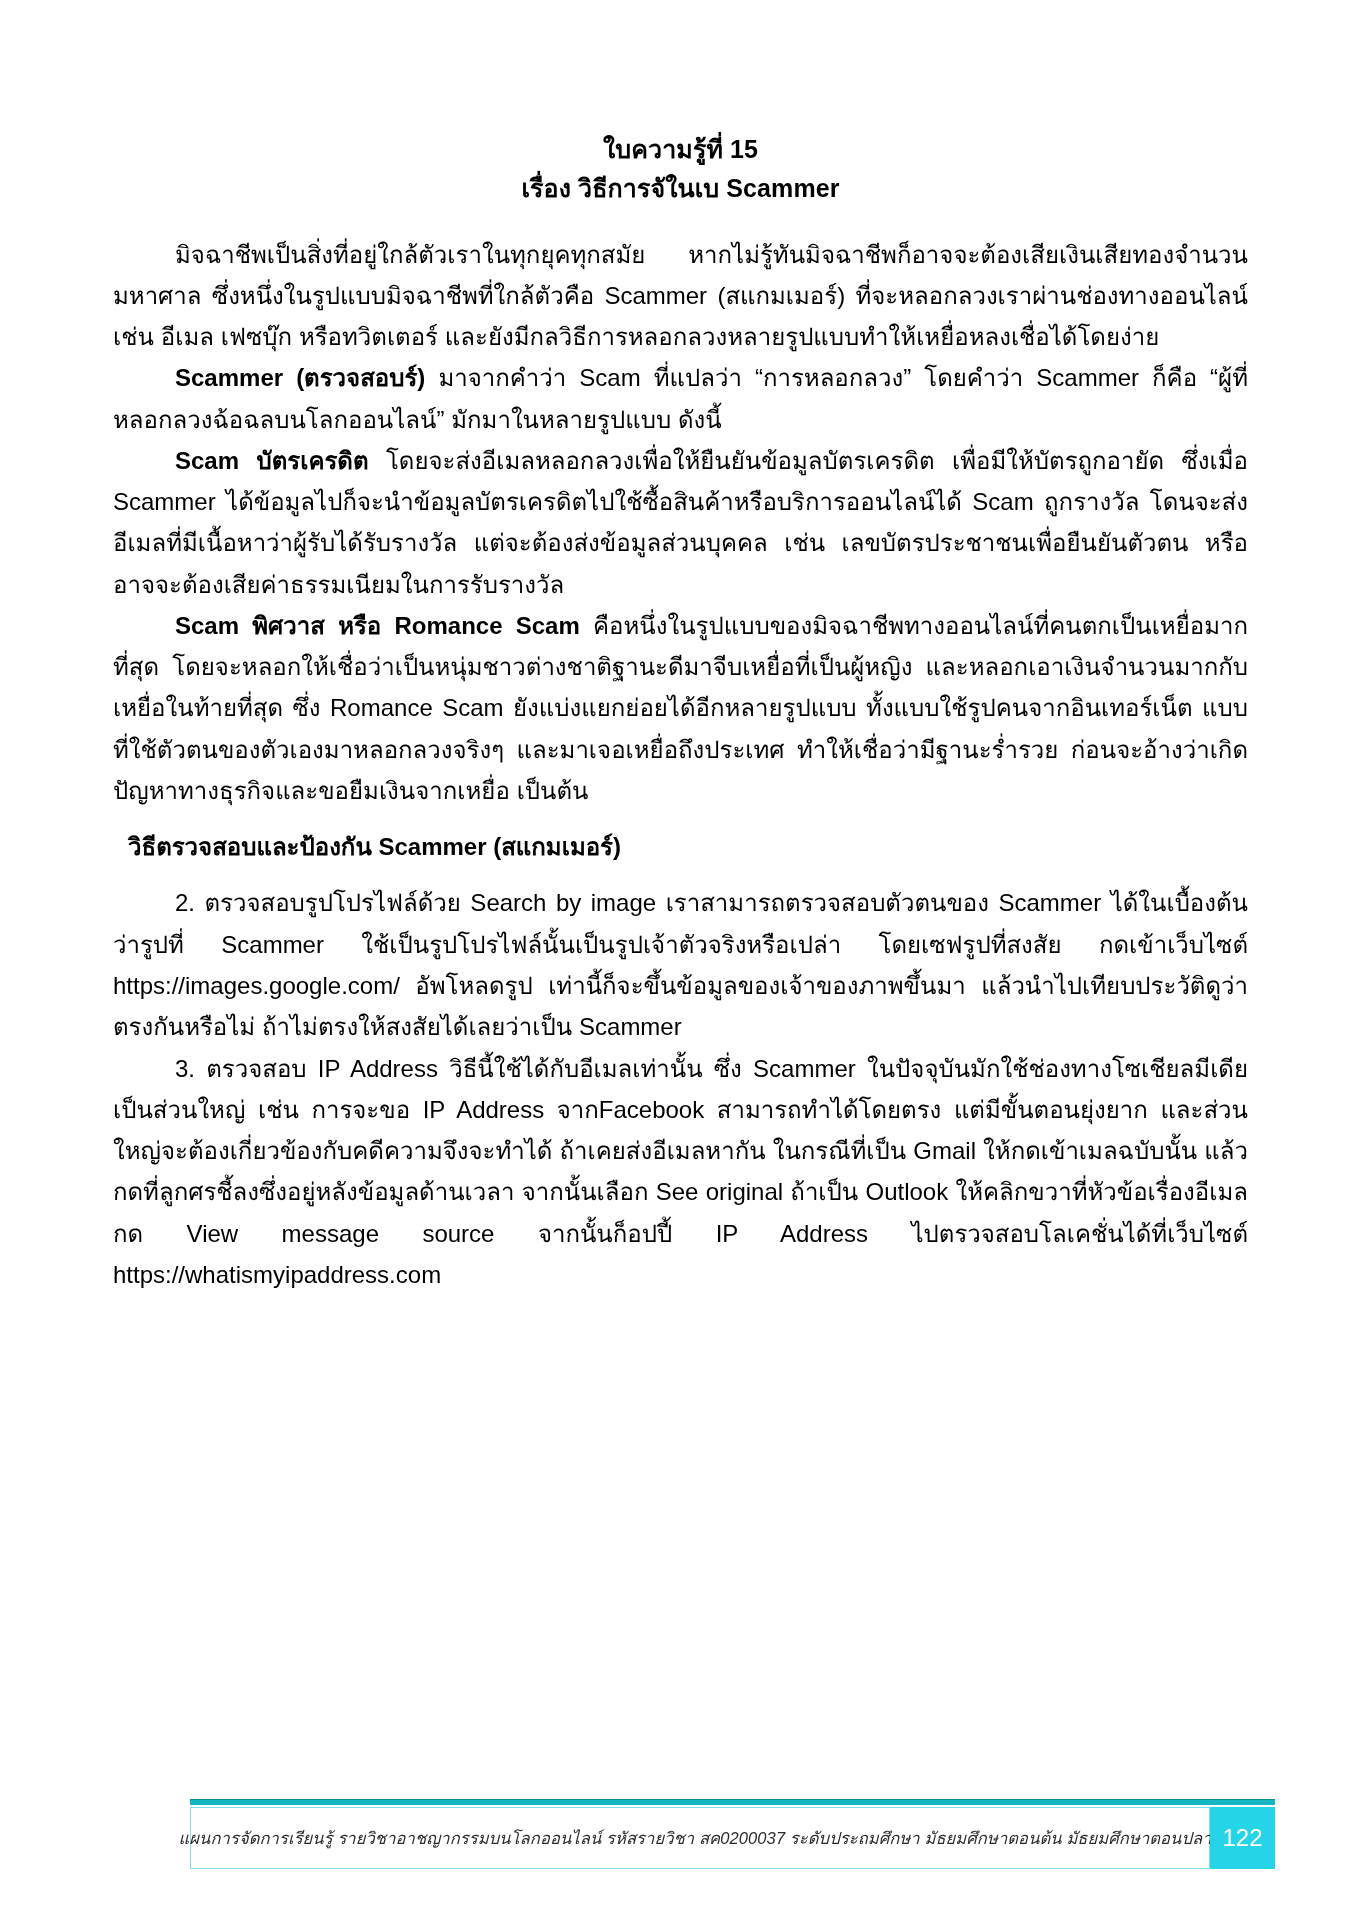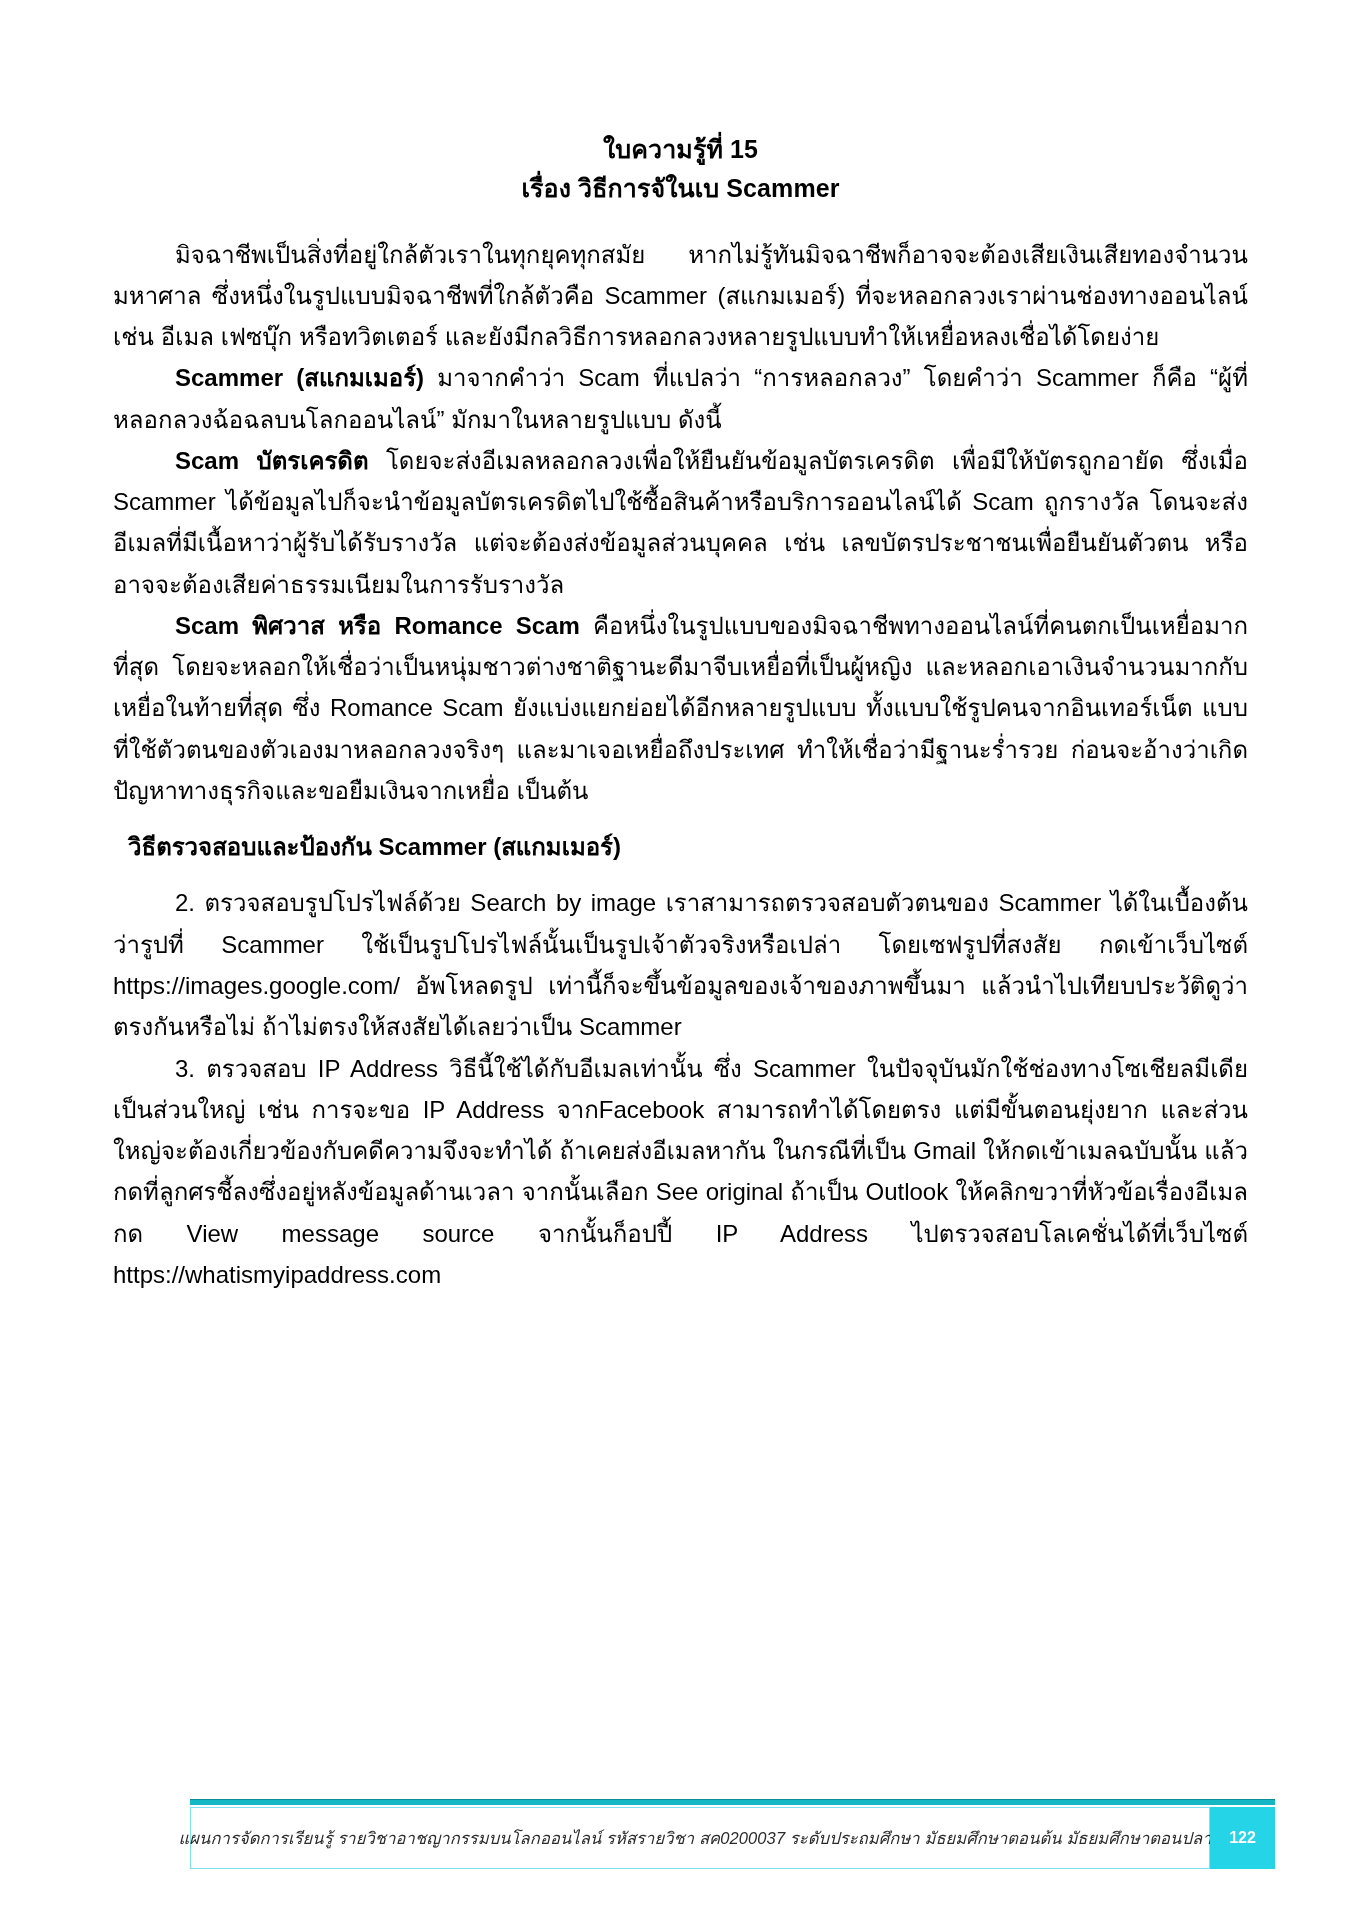--- a/index.html
+++ b/index.html
@@ -106,40 +106,40 @@
     left: 1210px;
     top: 28px;
     width: 65px;
     height: 62px;
     background: #26d4e8;
     display: flex;
     align-items: center;
     justify-content: center;
   }
   .page-number {
-    font-size: 16px;
+    font-size: 24px;
     color: #ffffff;
-    font-weight: bold;
+    font-weight: normal;
   }
 </style>
 </head>
 <body>
 
 <div class="page">
 
   <div class="content">
 
     <div class="title-block">
       <div class="doc-title">ใบความรู้ที่ 15</div>
       <div class="doc-subtitle">เรื่อง วิธีการจัในเบ Scammer</div>
     </div>
 
     <p class="para">มิจฉาชีพเป็นสิ่งที่อยู่ใกล้ตัวเราในทุกยุคทุกสมัย หากไม่รู้ทันมิจฉาชีพก็อาจจะต้องเสียเงินเสียทองจำนวนมหาศาล ซึ่งหนึ่งในรูปแบบมิจฉาชีพที่ใกล้ตัวคือ Scammer (สแกมเมอร์) ที่จะหลอกลวงเราผ่านช่องทางออนไลน์ เช่น อีเมล เฟซบุ๊ก หรือทวิตเตอร์ และยังมีกลวิธีการหลอกลวงหลายรูปแบบทำให้เหยื่อหลงเชื่อได้โดยง่าย</p>
 
-    <p class="para"><span class="b">Scammer (สแกมเมอร์)</span><span> มาจากคำว่า Scam ที่แปลว่า “การหลอกลวง” โดยคำว่า Scammer ก็คือ “ผู้ที่หลอกลวงฉ้อฉลบนโลกออนไลน์” มักมาในหลายรูปแบบ ดังนี้</span></p>
+    <p class="para"><span class="b">Scammer (ตรวจสอบร์)</span><span> มาจากคำว่า Scam ที่แปลว่า “การหลอกลวง” โดยคำว่า Scammer ก็คือ “ผู้ที่หลอกลวงฉ้อฉลบนโลกออนไลน์” มักมาในหลายรูปแบบ ดังนี้</span></p>
 
     <p class="para"><span class="b">Scam บัตรเครดิต</span><span> โดยจะส่งอีเมลหลอกลวงเพื่อให้ยืนยันข้อมูลบัตรเครดิต เพื่อมีให้บัตรถูกอายัด ซึ่งเมื่อ Scammer ได้ข้อมูลไปก็จะนำข้อมูลบัตรเครดิตไปใช้ซื้อสินค้าหรือบริการออนไลน์ได้ Scam ถูกรางวัล โดนจะส่งอีเมลที่มีเนื้อหาว่าผู้รับได้รับรางวัล แต่จะต้องส่งข้อมูลส่วนบุคคล เช่น เลขบัตรประชาชนเพื่อยืนยันตัวตน หรืออาจจะต้องเสียค่าธรรมเนียมในการรับรางวัล</span></p>
 
 
     <p class="para"><span class="b">Scam พิศวาส หรือ Romance Scam</span><span> คือหนึ่งในรูปแบบของมิจฉาชีพทางออนไลน์ที่คนตกเป็นเหยื่อมากที่สุด โดยจะหลอกให้เชื่อว่าเป็นหนุ่มชาวต่างชาติฐานะดีมาจีบเหยื่อที่เป็นผู้หญิง และหลอกเอาเงินจำนวนมากกับเหยื่อในท้ายที่สุด ซึ่ง Romance Scam ยังแบ่งแยกย่อยได้อีกหลายรูปแบบ ทั้งแบบใช้รูปคนจากอินเทอร์เน็ต แบบที่ใช้ตัวตนของตัวเองมาหลอกลวงจริงๆ และมาเจอเหยื่อถึงประเทศ ทำให้เชื่อว่ามีฐานะร่ำรวย ก่อนจะอ้างว่าเกิดปัญหาทางธุรกิจและขอยืมเงินจากเหยื่อ เป็นต้น</span></p>
 
     <p class="section-head">วิธีตรวจสอบและป้องกัน Scammer (สแกมเมอร์)</p>
 
 
     <p class="para">2. ตรวจสอบรูปโปรไฟล์ด้วย Search by image เราสามารถตรวจสอบตัวตนของ Scammer ได้ในเบื้องต้นว่ารูปที่ Scammer ใช้เป็นรูปโปรไฟล์นั้นเป็นรูปเจ้าตัวจริงหรือเปล่า โดยเซฟรูปที่สงสัย กดเข้าเว็บไซต์ https://images.google.com/ อัพโหลดรูป เท่านี้ก็จะขึ้นข้อมูลของเจ้าของภาพขึ้นมา แล้วนำไปเทียบประวัติดูว่าตรงกันหรือไม่ ถ้าไม่ตรงให้สงสัยได้เลยว่าเป็น Scammer</p>

